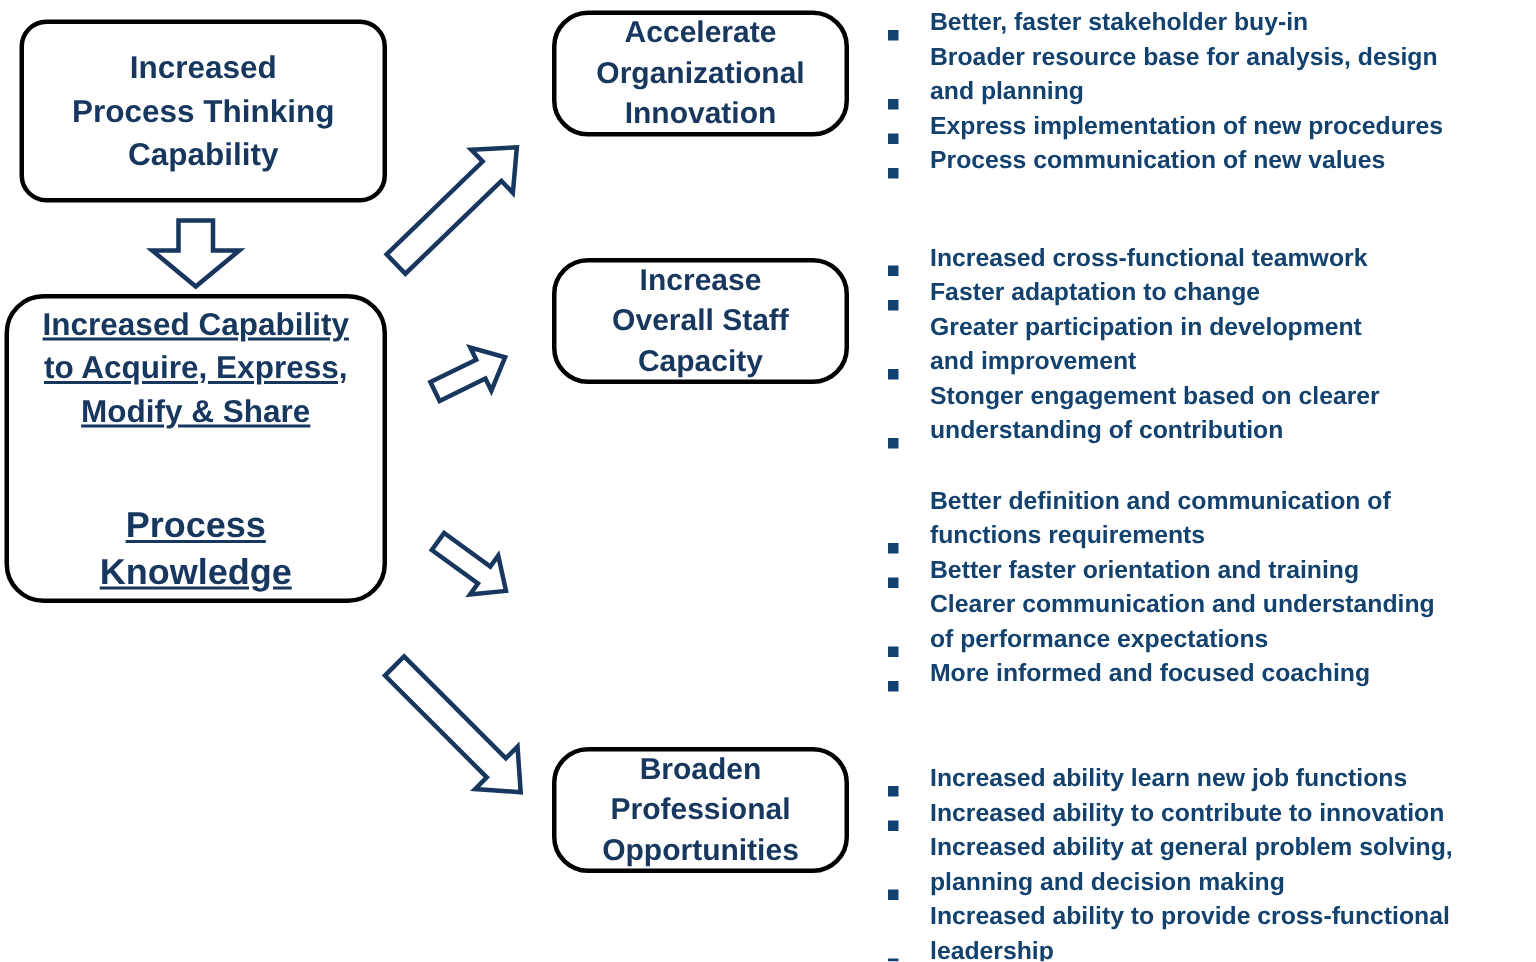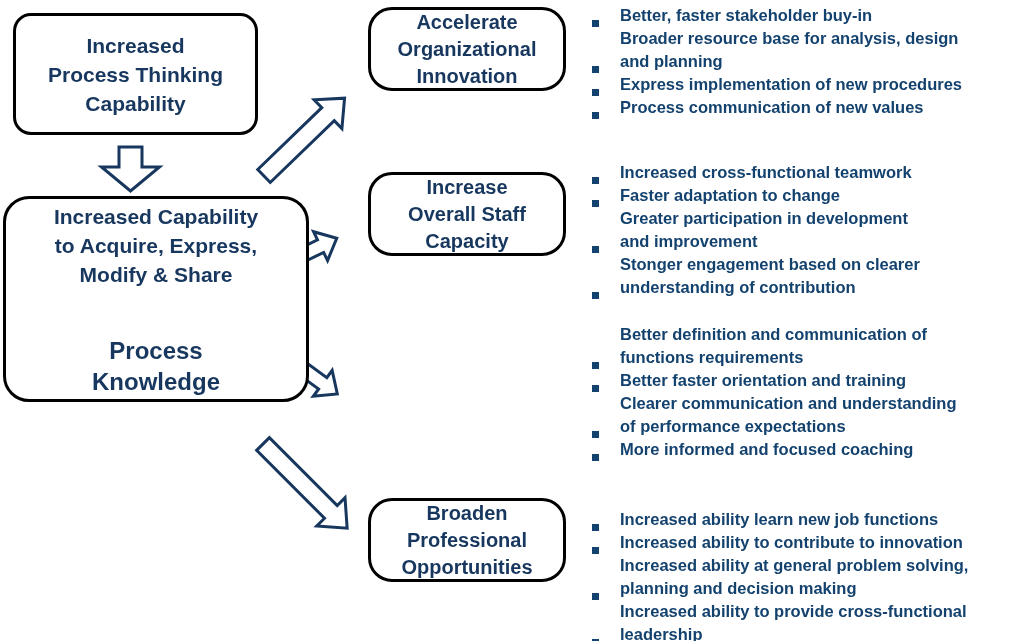--- a/index.html
+++ b/index.html
@@ -27,22 +27,22 @@
     text-align: center;
     color: #17375E;
   }
   .box-text { white-space: pre-line; font-weight: 700; }
 
   #box-thinking {
     left: 13px; top: 13px; width: 245px; height: 122px;
     border-radius: 18px; font-size: 21px; line-height: 29px;
   }
   #box-knowledge {
-    left: 3px; top: 196px; width: 306px; height: 206px;
-    border-radius: 26px; font-size: 21px; line-height: 29px;
+    left: 3px; top: 196px; width: 255px; height: 206px;
+    border-radius: 26px; font-size: 21px; line-height: 29px; text-decoration: underline;
   }
   #box-knowledge .bold-part { font-size: 24px; line-height: 31px; font-weight: 700; margin-top: 46px; }
 
   .outcome-box {
     left: 368px; width: 198px; height: 84px;
     border-radius: 24px; font-size: 20px; line-height: 27px;
   }
   #ob-1 { top: 7px; }
   #ob-2 { top: 172px; }
   #ob-3 { top: 334px; }

